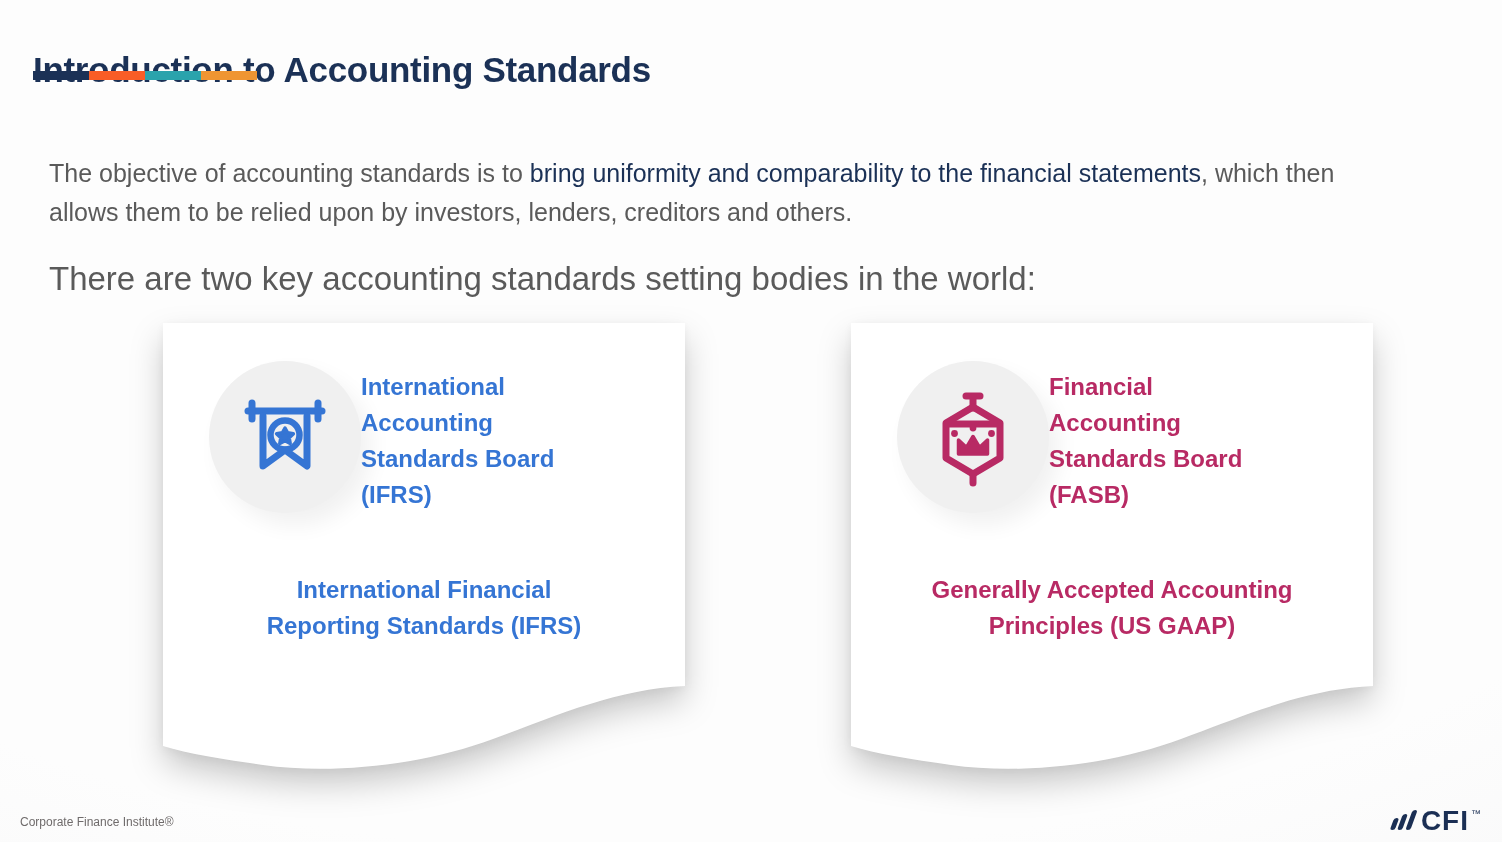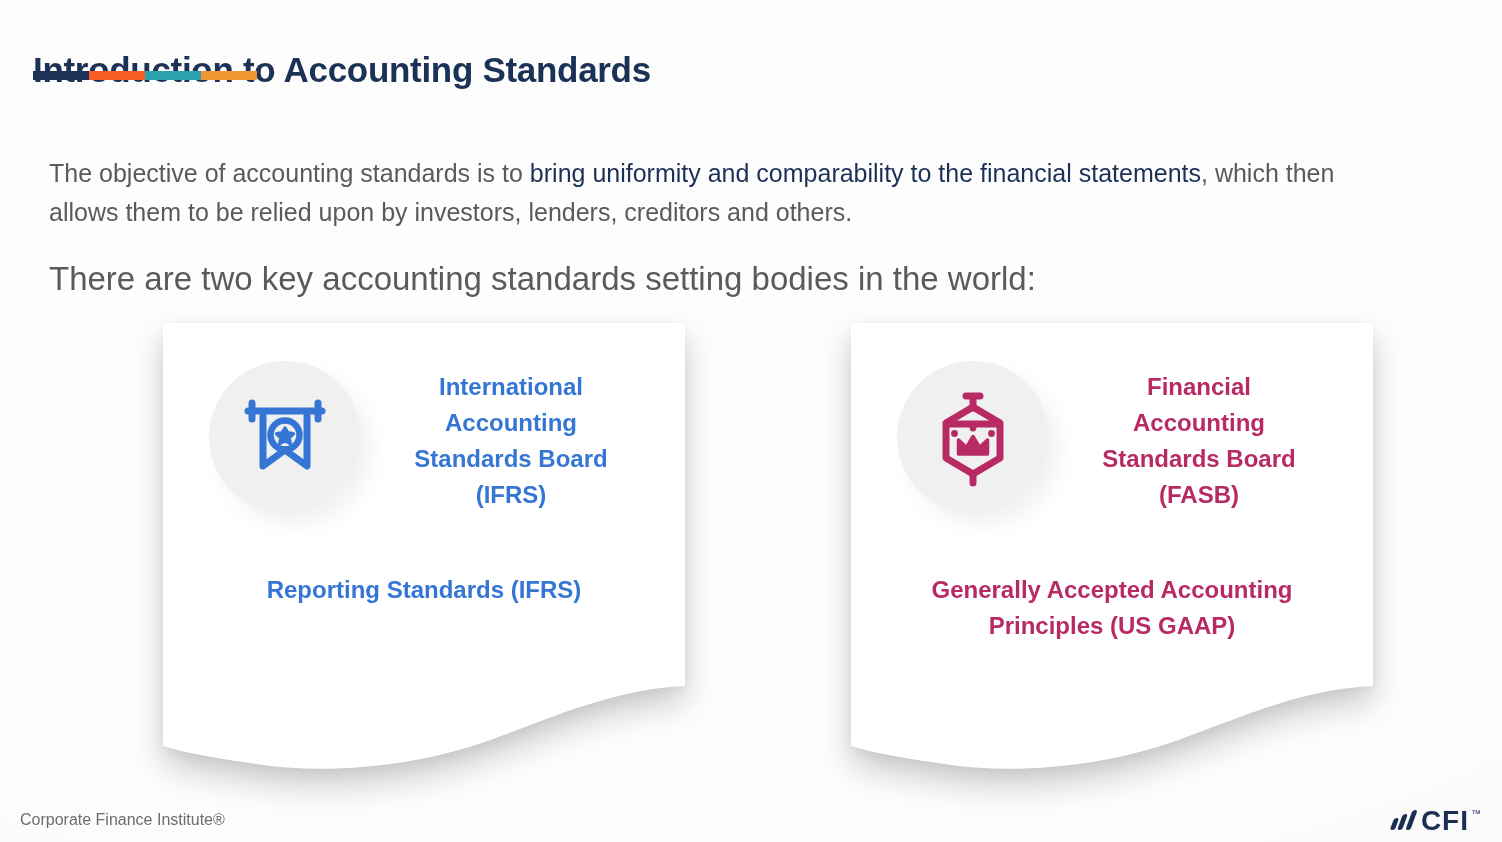--- a/index.html
+++ b/index.html
@@ -49,33 +49,33 @@
     display:flex;align-items:flex-start;
     padding:38px 24px 0 46px;
   }
   .icon-circle{
     width:152px;height:152px;border-radius:50%;
     background:#f0f0f0;flex:0 0 auto;
     display:flex;align-items:center;justify-content:center;
     box-shadow:10px 12px 22px rgba(0,0,0,0.06);
   }
   .card-title{
-    flex:1;text-align:center;
+    flex:1;
     font-size:24px;font-weight:bold;line-height:36px;
     margin-top:8px;
   }
   .card-sub{
     position:absolute;left:0;right:0;top:249px;
     text-align:center;font-size:24px;font-weight:bold;line-height:36px;
   }
 
   
   .footer-text{
     position:absolute;left:20px;bottom:13px;
-    font-size:16px;color:#6f6b6b;
+    font-size:12px;color:#6f6b6b;
   }
   .cfi-logo{
     position:absolute;right:21px;bottom:7px;
     display:flex;align-items:center;
   }
   .cfi-bars{display:flex;align-items:flex-end;margin-right:7px;margin-bottom:3px;}
   .cfi-bar{width:5px;border-radius:2.5px;transform:skewX(-20deg);margin-left:3.5px;}
   .cfi-bar.b1{height:12px;}
   .cfi-bar.b2{height:16px;}
   .cfi-bar.b3{height:20px;}
@@ -115,20 +115,21 @@
         </svg>
       </div>
       <div class="card-title">
         <div>International</div>
         <div>Accounting</div>
         <div>Standards Board</div>
         <div>(IFRS)</div>
       </div>
     </div>
     <div class="card-sub">
+      <div>International Financial</div>
       <div>Reporting Standards (IFRS)</div>
     </div>
   </div>
 
   <div class="card right" style="color: rgb(184, 42, 100);">
     <svg class="card-shape" width="522" height="470" viewBox="0 0 522 470">
       <path d="M0,0 H522 V363 C455,366 400,390 330,416 C260,442 170,452 100,442 C60,436 25,431 0,423 Z" fill="#ffffff"></path>
     </svg>
     <div class="card-top">
       <div class="icon-circle">

